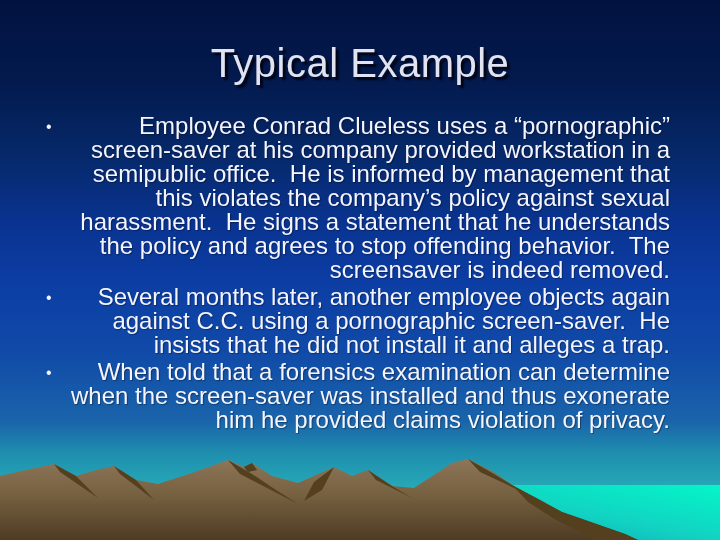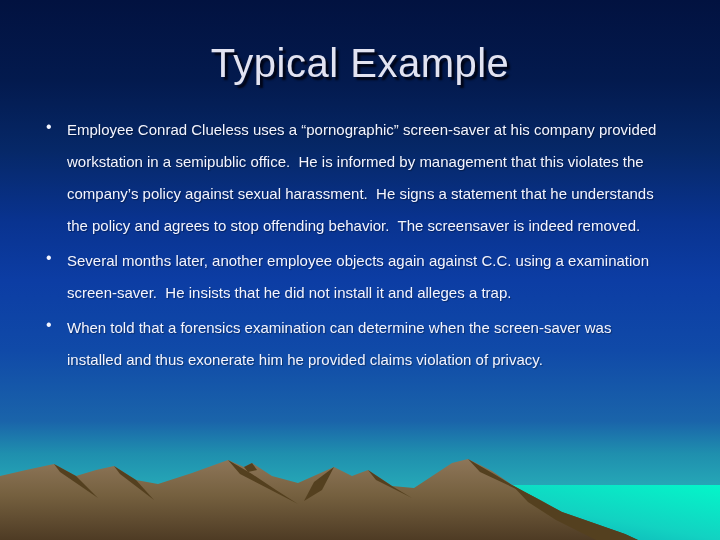--- a/index.html
+++ b/index.html
@@ -49,25 +49,26 @@
   .bullet-marker {
     flex: 0 0 21px;
     width: 21px;
     font-size: 16px;
     line-height: 24px;
     padding-top: 1px;
     color: var(--body-text, #f4f5ff);
   }
   .bullet-text {
     flex: 1;
-    font-size: 15px;
-    line-height: 32px;
+    font-size: 24px;
+    line-height: 24px;
     color: var(--body-text, #f4f5ff);
     white-space: pre-wrap;
     text-shadow: 1px 1px 1px rgba(0, 0, 0, 0.35);
+    text-align: right;
   }
   .scene {
     position: absolute;
     left: 0;
     bottom: 0;
     width: 720px;
     height: 100px;
     display: block;
   }
   .water-fill stop.s0 { stop-color: var(--water-deep, #0a9cb0); }
@@ -85,21 +86,21 @@
 
   <div class="slide-title">Typical Example</div>
 
   <ul class="bullet-list">
     <li class="bullet-item">
       <span class="bullet-marker">•</span>
       <span class="bullet-text">Employee Conrad Clueless uses a “pornographic” screen-saver at his company provided workstation in a semipublic office.  He is informed by management that this violates the company’s policy against sexual harassment.  He signs a statement that he understands the policy and agrees to stop offending behavior.  The screensaver is indeed removed.</span>
     </li>
     <li class="bullet-item">
       <span class="bullet-marker">•</span>
-      <span class="bullet-text">Several months later, another employee objects again against C.C. using a examination screen-saver.  He insists that he did not install it and alleges a trap.</span>
+      <span class="bullet-text">Several months later, another employee objects again against C.C. using a pornographic screen-saver.  He insists that he did not install it and alleges a trap.</span>
     </li>
     <li class="bullet-item">
       <span class="bullet-marker">•</span>
       <span class="bullet-text">When told that a forensics examination can determine when the screen-saver was installed and thus exonerate him he provided claims violation of privacy.</span>
     </li>
   </ul>
 
   <svg class="scene" viewBox="0 0 720 100" preserveAspectRatio="none">
     <defs>
       <linearGradient id="waterGrad" class="water-fill" x1="0" y1="1" x2="1" y2="0">

